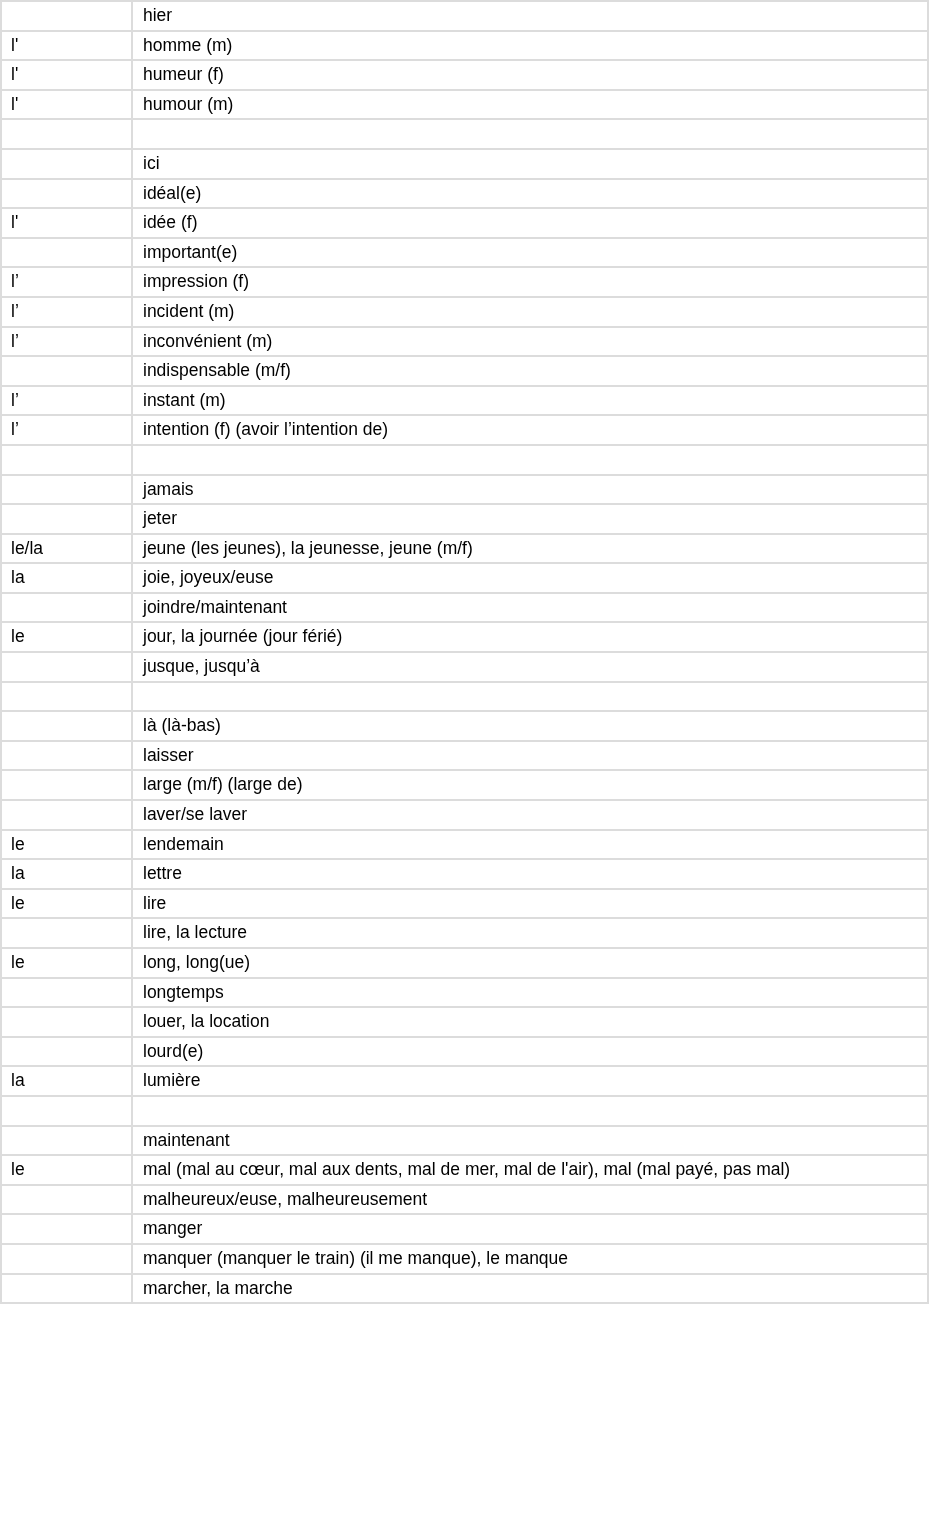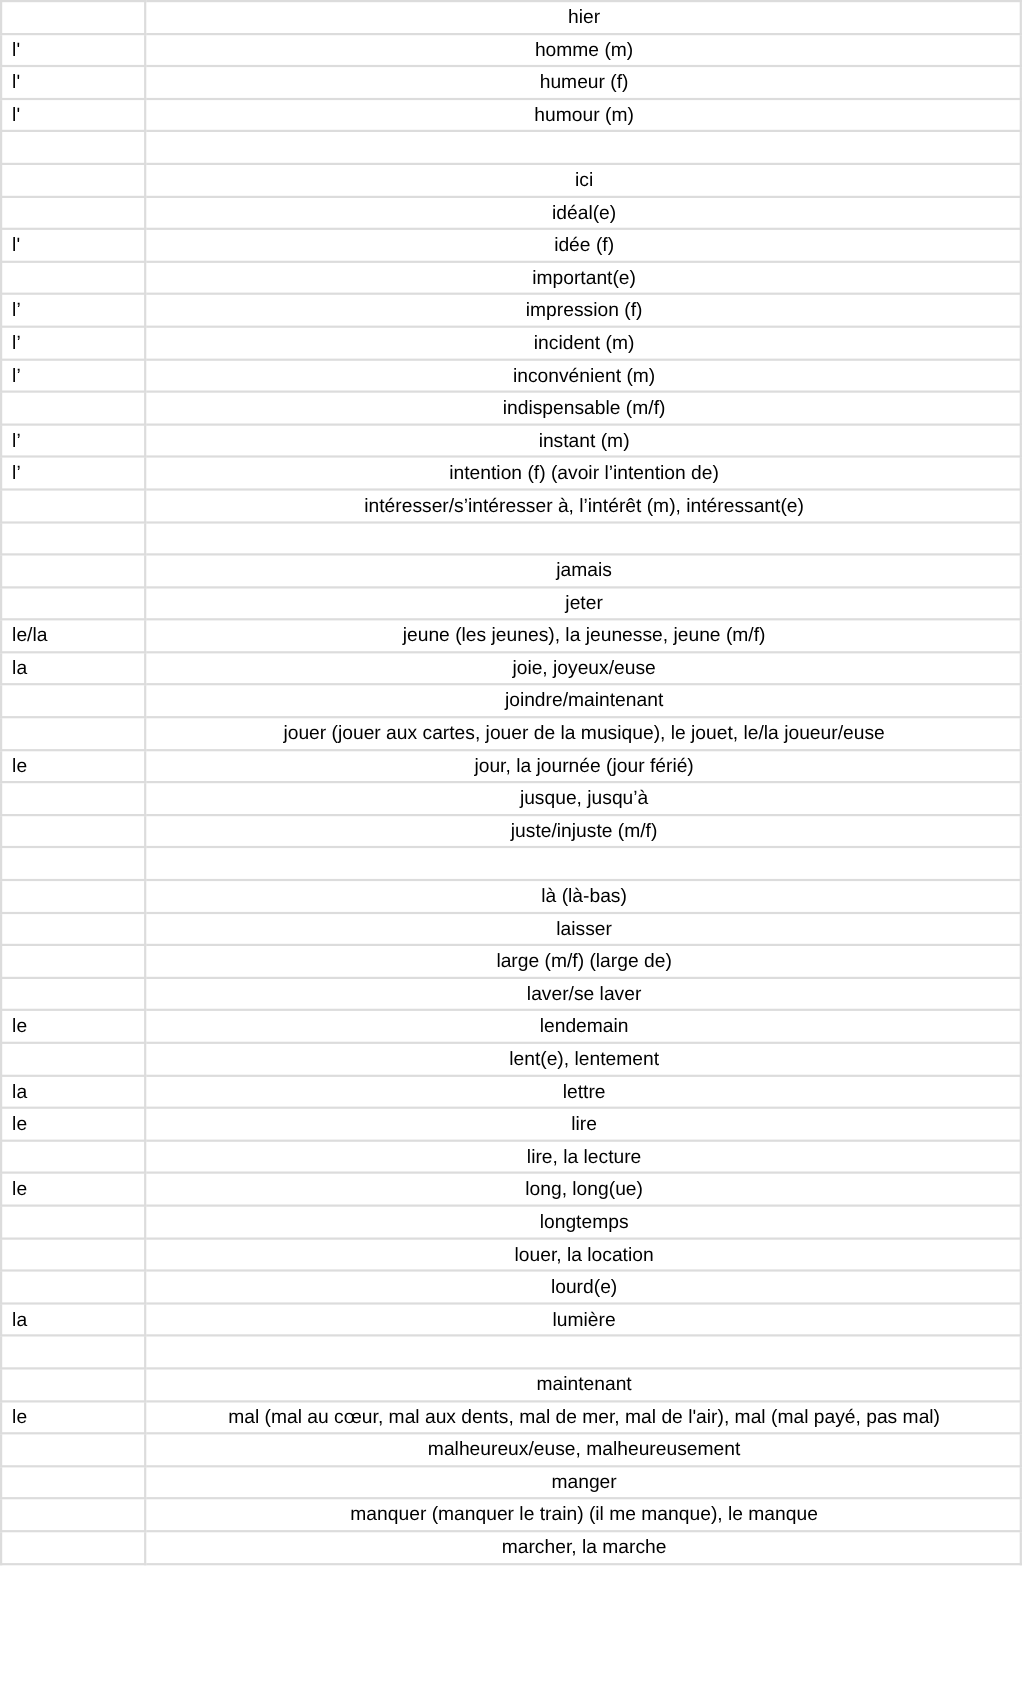--- a/index.html
+++ b/index.html
@@ -27,21 +27,21 @@
   table.vocab td {
     border: 2px solid #dcdcdc;
     font-size: 17.5px;
     line-height: 27.6px;
     height: 27.6px;
     vertical-align: top;
     padding: 0 8px 0 9px;
     word-wrap: break-word;
   }
   table.vocab td.article-cell { padding-left: 9px; }
-  table.vocab td.word-cell { padding-left: 10px; text-align: center; }
+  table.vocab td.word-cell { padding-left: 10px; }
 </style>
 </head>
 <body>
 
 <div class="page">
   <table class="vocab">
     <colgroup>
       <col class="article-col">
       <col class="word-col">
     </colgroup>
@@ -115,24 +115,20 @@
   <tr>
     <td class="article-cell"><span>l’</span></td>
     <td class="word-cell"><span>instant (m)</span></td>
   </tr>
 
   <tr>
     <td class="article-cell"><span>l’</span></td>
     <td class="word-cell"><span>intention (f) (avoir l’intention de)</span></td>
   </tr>
 
-  <tr>
-    <td class="article-cell"><span></span></td>
-    <td class="word-cell"><span>intéresser/s’intéresser à, l’intérêt (m), intéressant(e)</span></td>
-  </tr>
 
   <tr>
     <td class="article-cell"><span></span></td>
     <td class="word-cell"><span></span></td>
   </tr>
 
   <tr>
     <td class="article-cell"><span></span></td>
     <td class="word-cell"><span>jamais</span></td>
   </tr>
@@ -150,39 +146,31 @@
   <tr>
     <td class="article-cell"><span>la</span></td>
     <td class="word-cell"><span>joie, joyeux/euse</span></td>
   </tr>
 
   <tr>
     <td class="article-cell"><span></span></td>
     <td class="word-cell"><span>joindre/maintenant</span></td>
   </tr>
 
-  <tr>
-    <td class="article-cell"><span></span></td>
-    <td class="word-cell"><span>jouer (jouer aux cartes, jouer de la musique), le jouet, le/la joueur/euse</span></td>
-  </tr>
 
   <tr>
     <td class="article-cell"><span>le</span></td>
     <td class="word-cell"><span>jour, la journée (jour férié)</span></td>
   </tr>
 
   <tr>
     <td class="article-cell"><span></span></td>
     <td class="word-cell"><span>jusque, jusqu’à</span></td>
   </tr>
 
-  <tr>
-    <td class="article-cell"><span></span></td>
-    <td class="word-cell"><span>juste/injuste (m/f)</span></td>
-  </tr>
 
   <tr>
     <td class="article-cell"><span></span></td>
     <td class="word-cell"><span></span></td>
   </tr>
 
   <tr>
     <td class="article-cell"><span></span></td>
     <td class="word-cell"><span>là (là-bas)</span></td>
   </tr>
@@ -200,24 +188,20 @@
   <tr>
     <td class="article-cell"><span></span></td>
     <td class="word-cell"><span>laver/se laver</span></td>
   </tr>
 
   <tr>
     <td class="article-cell"><span>le</span></td>
     <td class="word-cell"><span>lendemain</span></td>
   </tr>
 
-  <tr>
-    <td class="article-cell"><span></span></td>
-    <td class="word-cell"><span>lent(e), lentement</span></td>
-  </tr>
 
   <tr>
     <td class="article-cell"><span>la</span></td>
     <td class="word-cell"><span>lettre</span></td>
   </tr>
 
   <tr>
     <td class="article-cell"><span>le</span></td>
     <td class="word-cell"><span>lire</span></td>
   </tr>

